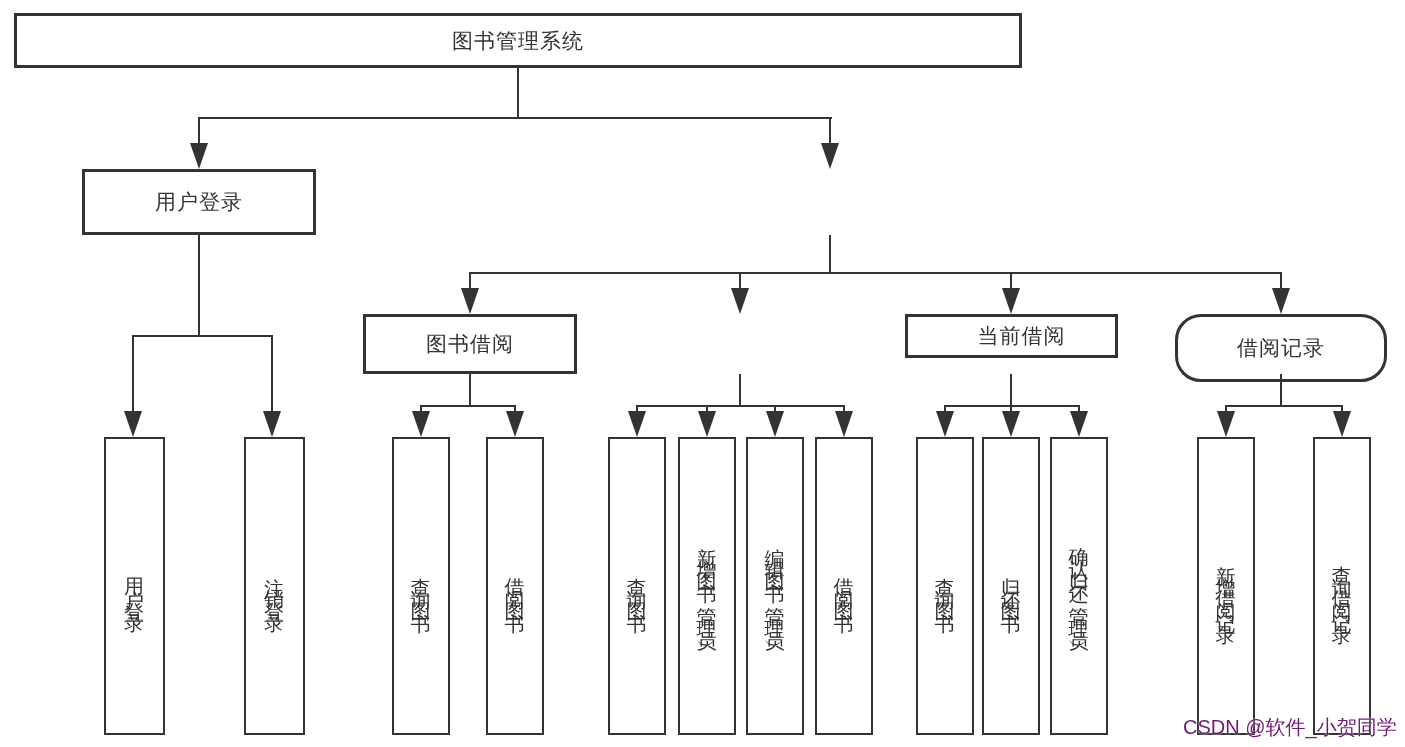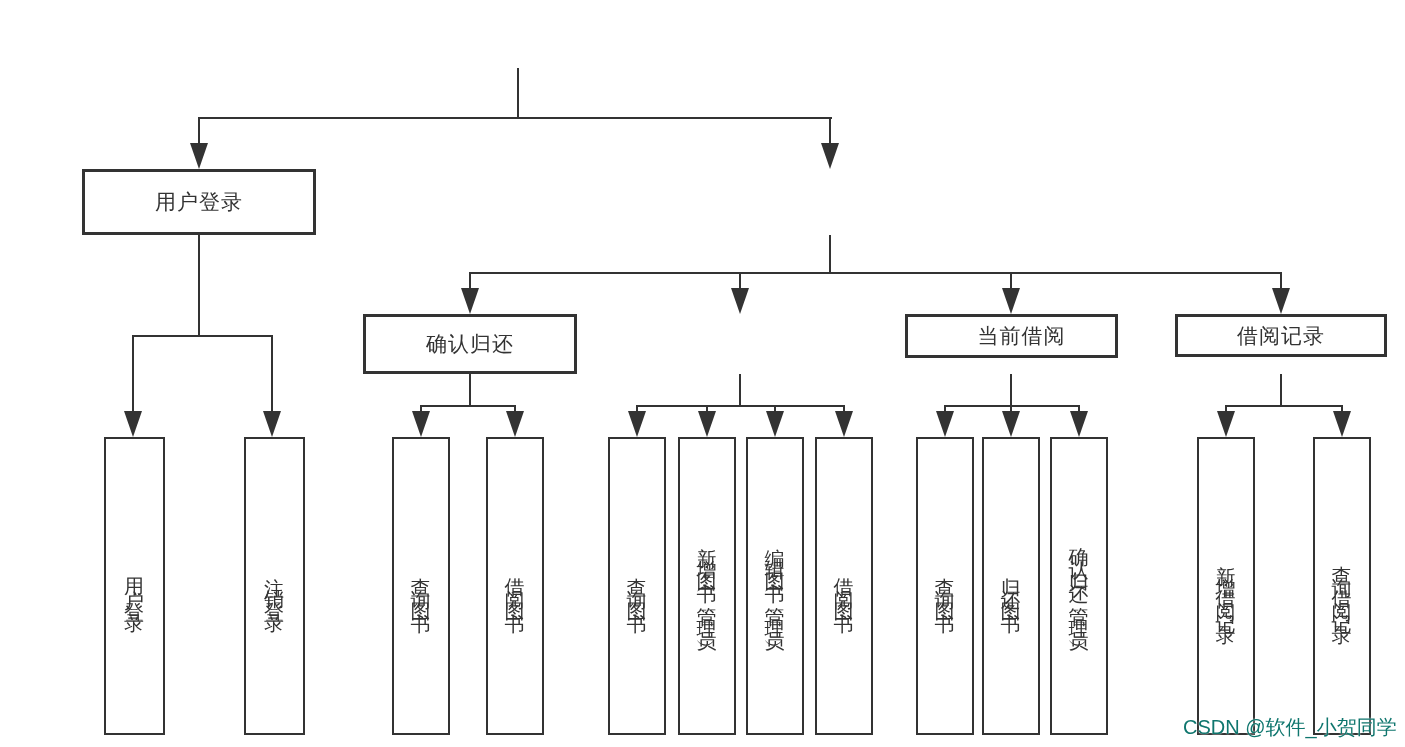--- a/index.html
+++ b/index.html
@@ -46,31 +46,34 @@
   .arr{
     position:absolute;width:0;height:0;
     border-left:9px solid transparent;
     border-right:9px solid transparent;
     border-top:26px solid #333333;
   }
   #watermark{
     position:absolute;
     left:1183px;top:714px;
     font-size:20px;
-    color:#0f766e;
+    color:#701a75;
     white-space:nowrap;
     z-index:5;
     text-shadow:0 0 2px #ffffff;
   }
 </style>
 </head>
 <body>
 
 <div id="canvas">
 
+  <div class="hbox" style="left:14px;top:13px;width:1008px;height:55px;">
+    <span>图书管理系统</span>
+  </div>
 
   <div class="v" style="left:517px;top:68px;height:50px;"></div>
   <div class="h" style="left:198px;top:117px;width:634px;"></div>
   <div class="v" style="left:198px;top:117px;height:32px;"></div>
   <div class="arr" style="left:190px;top:143px;"></div>
   <div class="v" style="left:829px;top:117px;height:32px;"></div>
   <div class="arr" style="left:821px;top:143px;"></div>
 
   <div class="hbox" style="left:82px;top:169px;width:234px;height:66px;">
     <span>用户登录</span>
@@ -88,26 +91,26 @@
   <div class="v" style="left:469px;top:272px;height:20px;"></div>
   <div class="arr" style="left:461px;top:288px;"></div>
   <div class="v" style="left:739px;top:272px;height:20px;"></div>
   <div class="arr" style="left:731px;top:288px;"></div>
   <div class="v" style="left:1010px;top:272px;height:20px;"></div>
   <div class="arr" style="left:1002px;top:288px;"></div>
   <div class="v" style="left:1280px;top:272px;height:20px;"></div>
   <div class="arr" style="left:1272px;top:288px;"></div>
 
   <div class="hbox" style="left:363px;top:314px;width:214px;height:60px;">
-    <span>确认归还</span>
+    <span>图书借阅</span>
   </div>
   <div class="hbox" style="left:905px;top:314px;width:213px;height:44px;padding-left:20px;">
     <span>当前借阅</span>
   </div>
-  <div class="hbox" style="left:1175px;top:314px;width:212px;height:43px;">
+  <div class="hbox" style="left:1175px;top:314px;width:212px;height:68px;border-radius:26px;">
     <span>借阅记录</span>
   </div>
 
   <div class="v" style="left:469px;top:374px;height:33px;"></div>
   <div class="h" style="left:420px;top:405px;width:96px;"></div>
   <div class="v" style="left:420px;top:405px;height:12px;"></div>
   <div class="arr" style="left:412px;top:411px;"></div>
   <div class="v" style="left:514px;top:405px;height:12px;"></div>
   <div class="arr" style="left:506px;top:411px;"></div>
 

